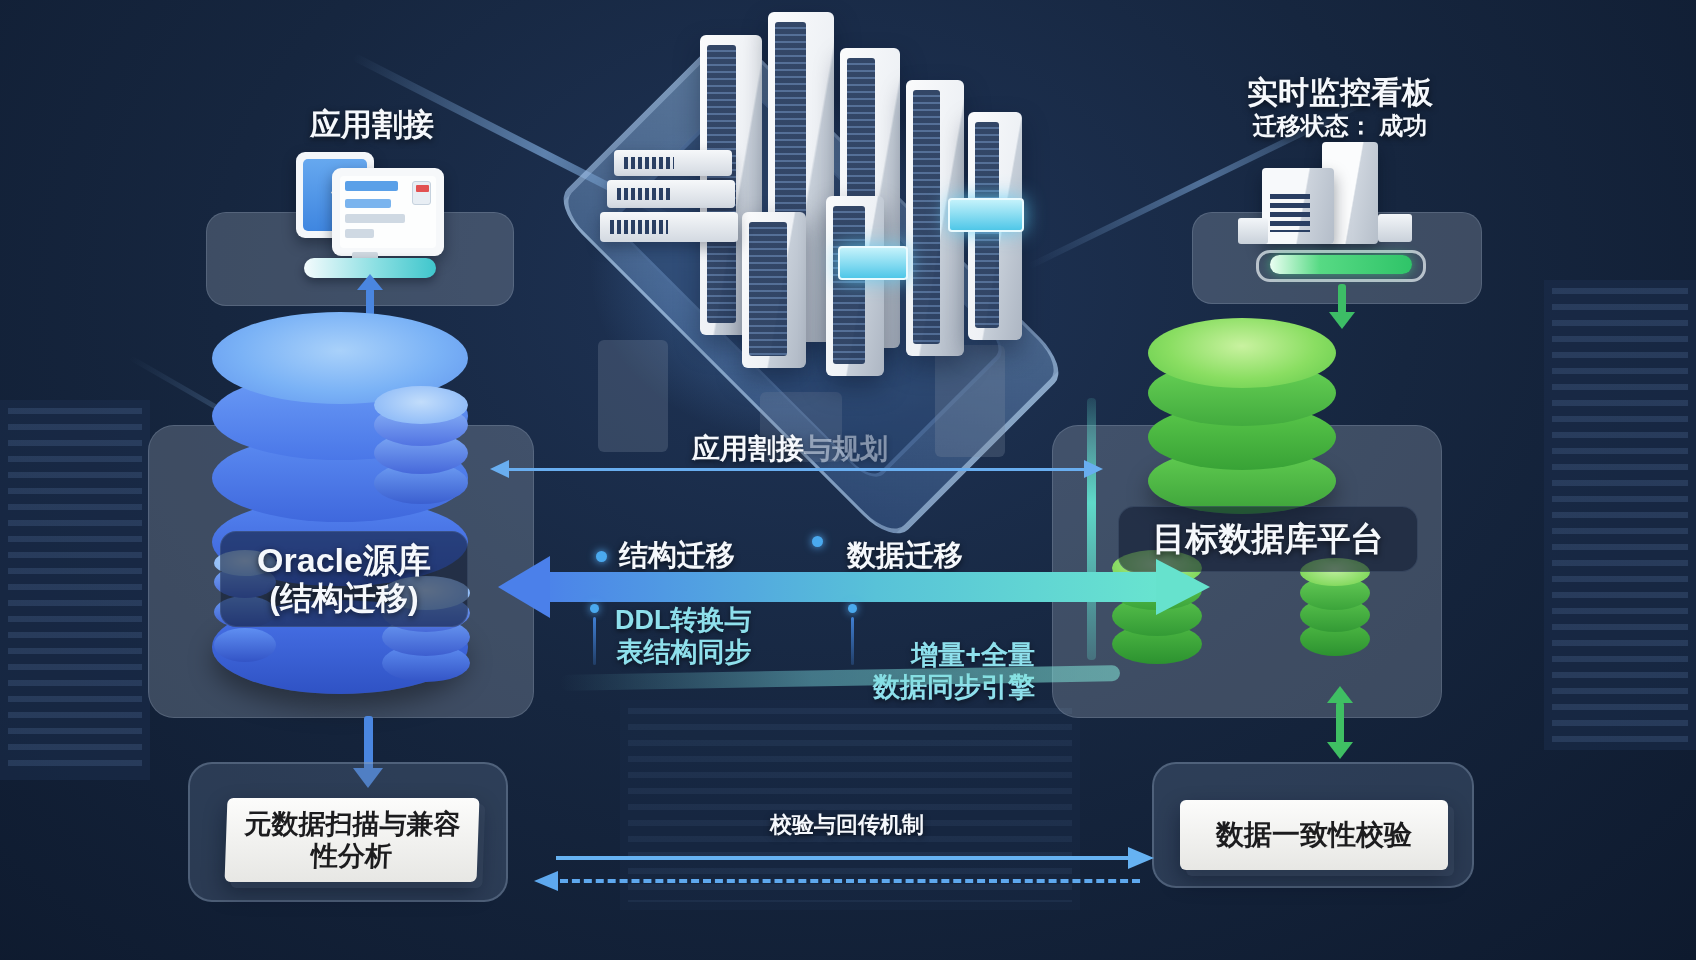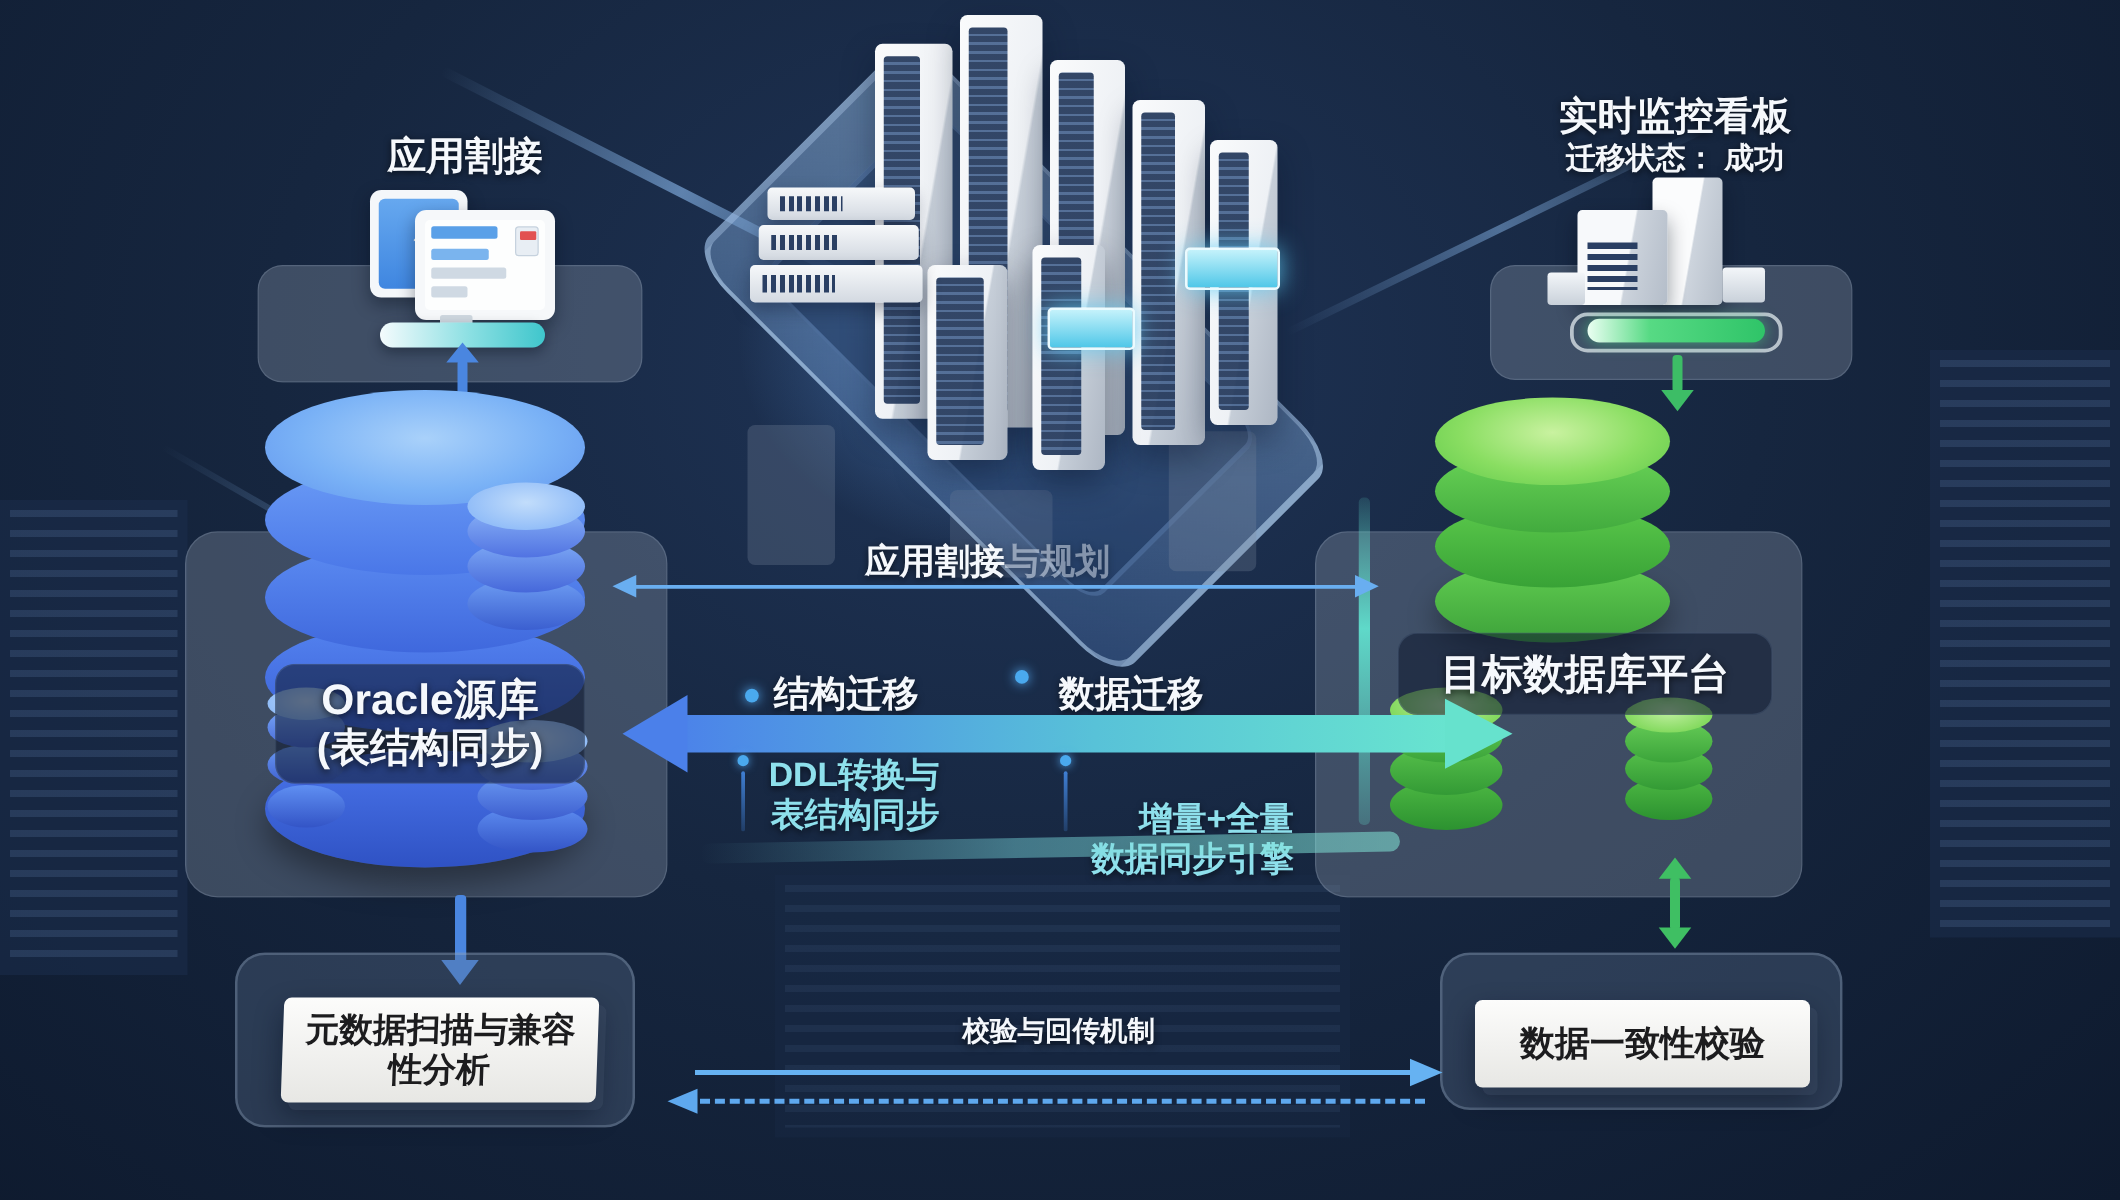--- a/index.html
+++ b/index.html
@@ -165,21 +165,21 @@
   <div class="abs band" style="left:214px;top:596px;width:62px;height:32px;background:linear-gradient(180deg,#6c9cf4,#3d5ecf);"></div>
   <div class="abs band" style="left:214px;top:566px;width:62px;height:32px;background:linear-gradient(180deg,#7aa8f6,#4769d8);"></div>
   <div class="abs disc" style="left:214px;top:550px;width:62px;height:26px;background:radial-gradient(ellipse at 50% 42%,#c2ddfb,#93bef8 70%);"></div>
   <div class="abs band" style="left:382px;top:644px;width:88px;height:38px;background:linear-gradient(180deg,#5f8ff2,#3354c6);"></div>
   <div class="abs band" style="left:382px;top:618px;width:88px;height:38px;background:linear-gradient(180deg,#6c9cf4,#3d5ecf);"></div>
   <div class="abs band" style="left:382px;top:594px;width:88px;height:38px;background:linear-gradient(180deg,#7aa8f6,#4769d8);"></div>
   <div class="abs disc" style="left:382px;top:576px;width:88px;height:34px;background:radial-gradient(ellipse at 50% 42%,#c2ddfb,#93bef8 70%);"></div>
 
   <div class="abs labelbar" style="left:220px;top:531px;width:246px;height:94px;">
     <div class="t-white" style="font-size:34px;line-height:1.15;">Oracle源库</div>
-    <div class="t-white" style="font-size:32px;line-height:1.15;">(表结构同步)</div>
+    <div class="t-white" style="font-size:32px;line-height:1.15;">(结构迁移)</div>
   </div>
 
   <div class="abs shaft-v" style="left:364px;top:716px;width:9px;height:56px;background:#4a86e0;"></div>
   <div class="abs tri" style="left:353px;top:768px;border-left:15px solid transparent;border-right:15px solid transparent;border-top:20px solid #4a86e0;"></div>
 
   <div class="abs band" style="left:1148px;top:448px;width:188px;height:66px;background:linear-gradient(180deg,#63cf52,#3da23a);box-shadow:0 12px 22px rgba(0,0,0,.35);"></div>
   <div class="abs band" style="left:1148px;top:404px;width:188px;height:66px;background:linear-gradient(180deg,#5bc94b,#38a236);"></div>
   <div class="abs band" style="left:1148px;top:360px;width:188px;height:66px;background:linear-gradient(180deg,#6ad457,#42ab3e);"></div>
   <div class="abs disc" style="left:1148px;top:318px;width:188px;height:70px;background:radial-gradient(ellipse at 50% 40%,#c9f2a0 0%,#8ade62 55%,#5fc84a 100%);"></div>
   <div class="abs band" style="left:1112px;top:624px;width:90px;height:40px;background:linear-gradient(180deg,#4db843,#2c9230);"></div>

